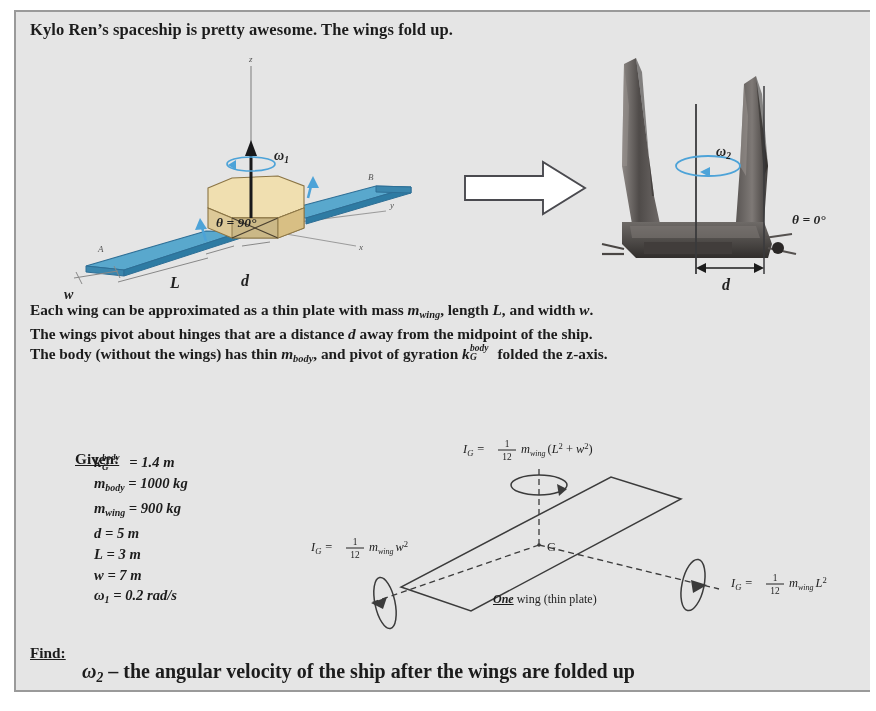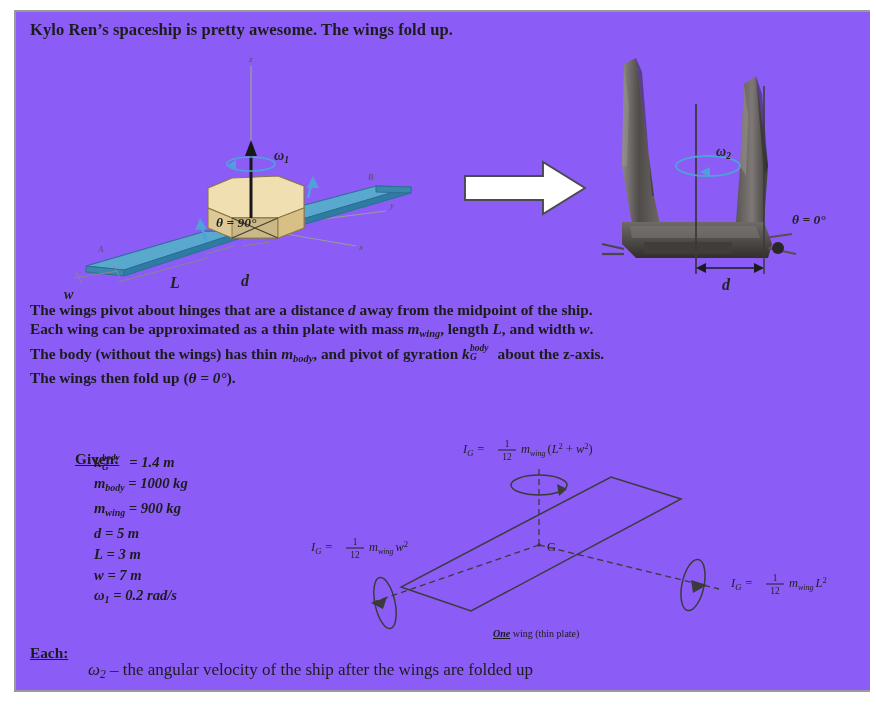--- a/index.html
+++ b/index.html
@@ -18,21 +18,21 @@
 
   #page {
     position: absolute;
     left: 14px;
     top: 10px;
     width: 856px;
     height: 682px;
     border: 2px solid #9a9a9a;
     border-right: none;
     box-sizing: border-box;
-    background: #8b5cf6;
+    background: #e5e5e5;
     overflow: hidden;
   }
 
   
   .headline {
     position: absolute;
     left: 14px;
     top: 8px;
     font-size: 16.5px;
     font-weight: bold;
@@ -97,41 +97,40 @@
     top: 440px;
     font-size: 14.6px;
     font-weight: bold;
     font-style: italic;
     line-height: 20.6px;
   }
   .given-list div { white-space: nowrap; }
 
   .find-line {
     position: absolute;
-    left: 72px;
+    left: 66px;
     top: 648px;
-    font-size: 17px;
-    font-weight: normal;
+    font-size: 20px;
+    font-weight: bold;
     white-space: nowrap;
   }
 
   
   .plate-fig { position: absolute; left: 295px; top: 415px; width: 560px; height: 200px; }
 
   .mform { font-family: "Liberation Serif","DejaVu Serif",serif; font-size: 12.4px; fill: #222; }
   .mform .it { font-style: italic; }
 
   .frac-num, .frac-den { font-size: 9.4px; text-anchor: middle; }
 
   .capt {
     position: absolute;
-    font-size: 10px;
+    font-size: 12px;
     white-space: nowrap;
     color: #1c1c1c;
-    margin-top: 36px;
   }
   .capt b.u { text-decoration: underline; font-style: italic; }
 </style>
 </head>
 <body>
 
 <div id="page">
 
   <div class="headline">Kylo Ren’s spaceship is pretty awesome. The wings fold up.</div>
 
@@ -266,30 +265,27 @@
         </g>
         <text class="lbl" x="120" y="110" font-size="14">ω<tspan font-size="9.5" dy="3">2</tspan></text>
         <text class="lbl" x="126" y="244" font-size="16">d</text>
         <text class="lbl" x="196" y="178" font-size="13.5">θ = 0°</text>
       </svg>
     </div>
   </div>
 
   <div class="para">
     <div>
+      <span>Each wing can be approximated as a thin plate with mass </span><i class="v">m</i><span class="sub">wing</span><span>, length </span><i class="v">L</i><span>, and width </span><i class="v">w</i><span>.</span>
+    </div>
+    <div>
       <span>The wings pivot about hinges that are a distance </span><i class="v">d</i><span> away from the midpoint of the ship.</span>
     </div>
     <div>
-      <span>Each wing can be approximated as a thin plate with mass </span><i class="v">m</i><span class="sub">wing</span><span>, length </span><i class="v">L</i><span>, and width </span><i class="v">w</i><span>.</span>
-    </div>
-    <div>
-      <span>The body (without the wings) has thin </span><i class="v">m</i><span class="sub">body</span><span>, and pivot of gyration </span><span class="kg"><i class="v">k</i><span class="kg-sub">G</span><span class="kg-sup">body</span></span><span style="display:inline-block;width:22px"></span><span> about the z-axis.</span>
-    </div>
-    <div>
-      <span>The wings then fold up (</span><i class="v">θ = 0°</i><span>).</span>
+      <span>The body (without the wings) has thin </span><i class="v">m</i><span class="sub">body</span><span>, and pivot of gyration </span><span class="kg"><i class="v">k</i><span class="kg-sub">G</span><span class="kg-sup">body</span></span><span style="display:inline-block;width:22px"></span><span> folded the z-axis.</span>
     </div>
   </div>
 
   <div class="sec-head" id="given-head">Given:</div>
   <div class="given-list">
     <div>
       <span class="kg"><i class="v">k</i><span class="kg-sub">G</span><span class="kg-sup">body</span></span><span style="display:inline-block;width:26px"></span><span>= 1.4 m</span>
     </div>
     <div>
       <i class="v">m</i><span class="sub">body</span>&nbsp;<span>= 1000 kg</span>
@@ -360,18 +356,18 @@
         <text class="mform frac-den" x="44" y="21">12</text>
         <text class="mform" x="58" y="14"><tspan class="it">m</tspan><tspan font-size="8" dy="3" class="it">wing</tspan><tspan dy="-3" dx="2" class="it">L</tspan><tspan font-size="8.6" dy="-4">2</tspan></text>
       </g>
     </svg>
 
     <div class="capt" style="left:182px; top:165px;">
       <b class="u">One</b><span> wing (thin plate)</span>
     </div>
   </div>
 
-  <div class="sec-head" id="find-head">Each:</div>
+  <div class="sec-head" id="find-head">Find:</div>
   <div class="find-line">
     <i class="v">ω</i><span class="sub">2</span><span> – the angular velocity of the ship after the wings are folded up</span>
   </div>
 
 </div>
 
 </body></html>

